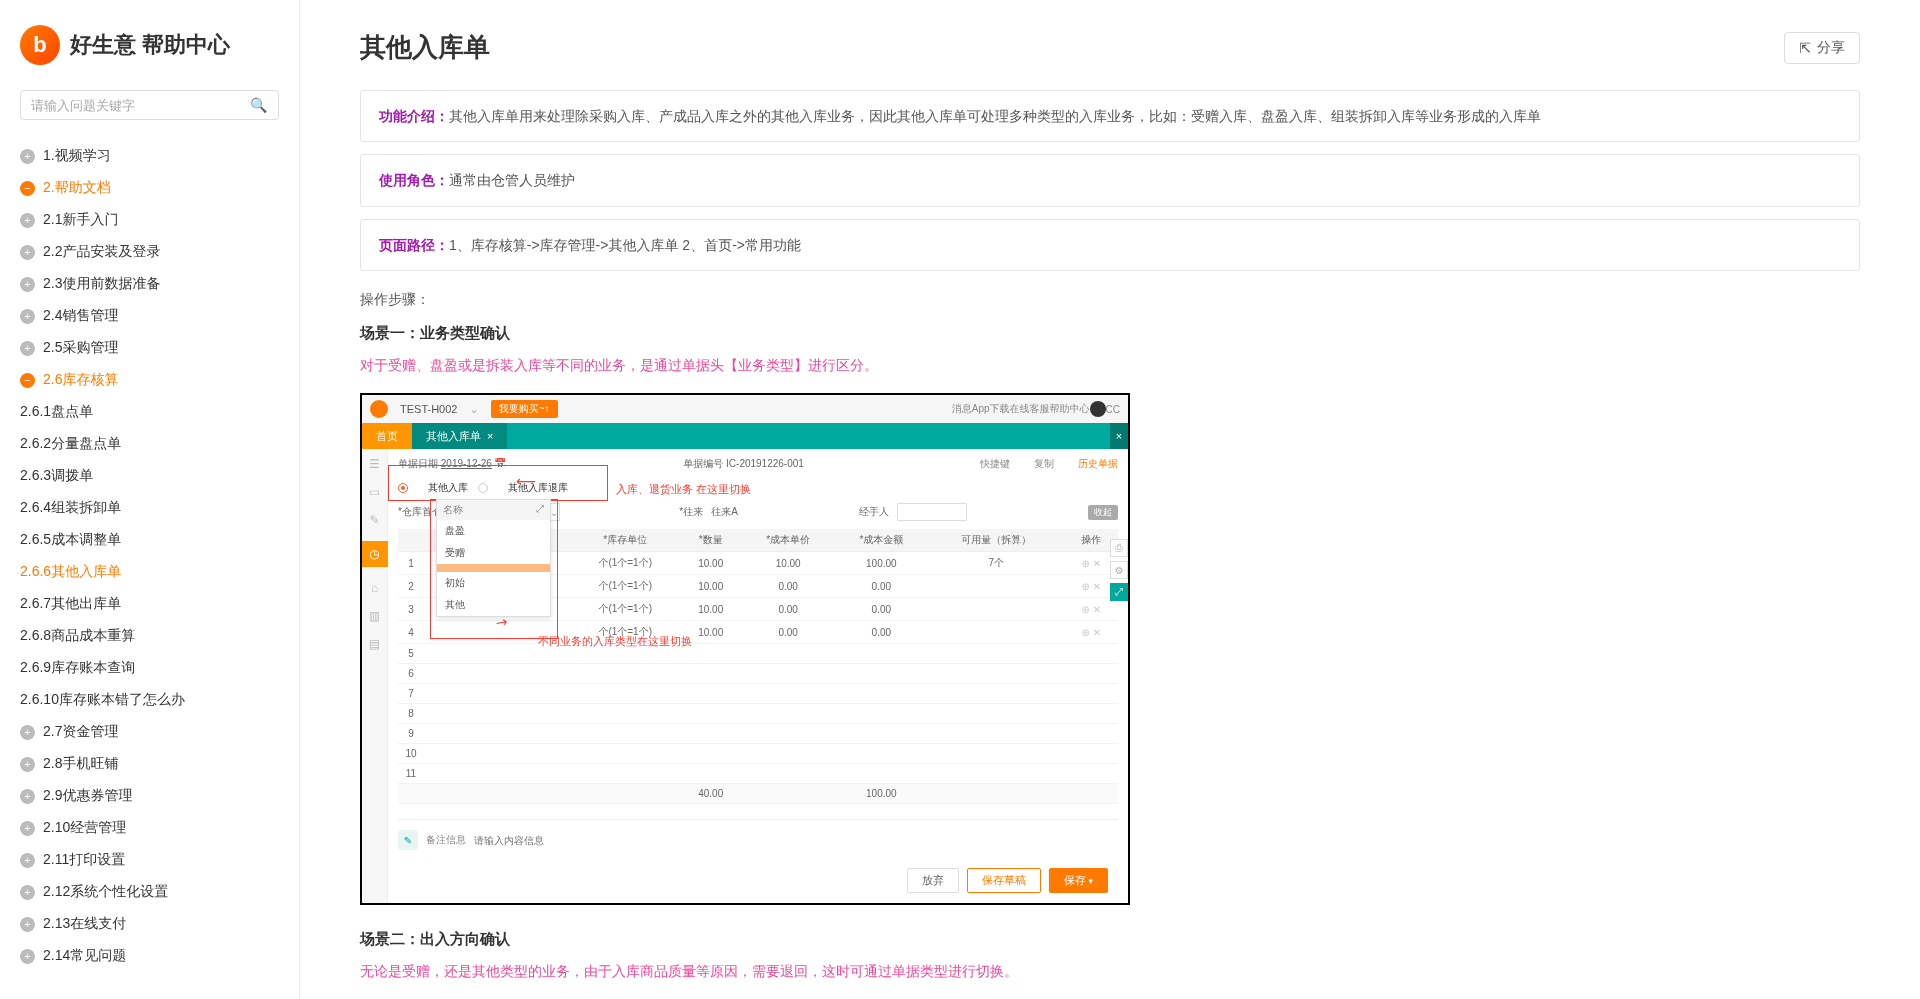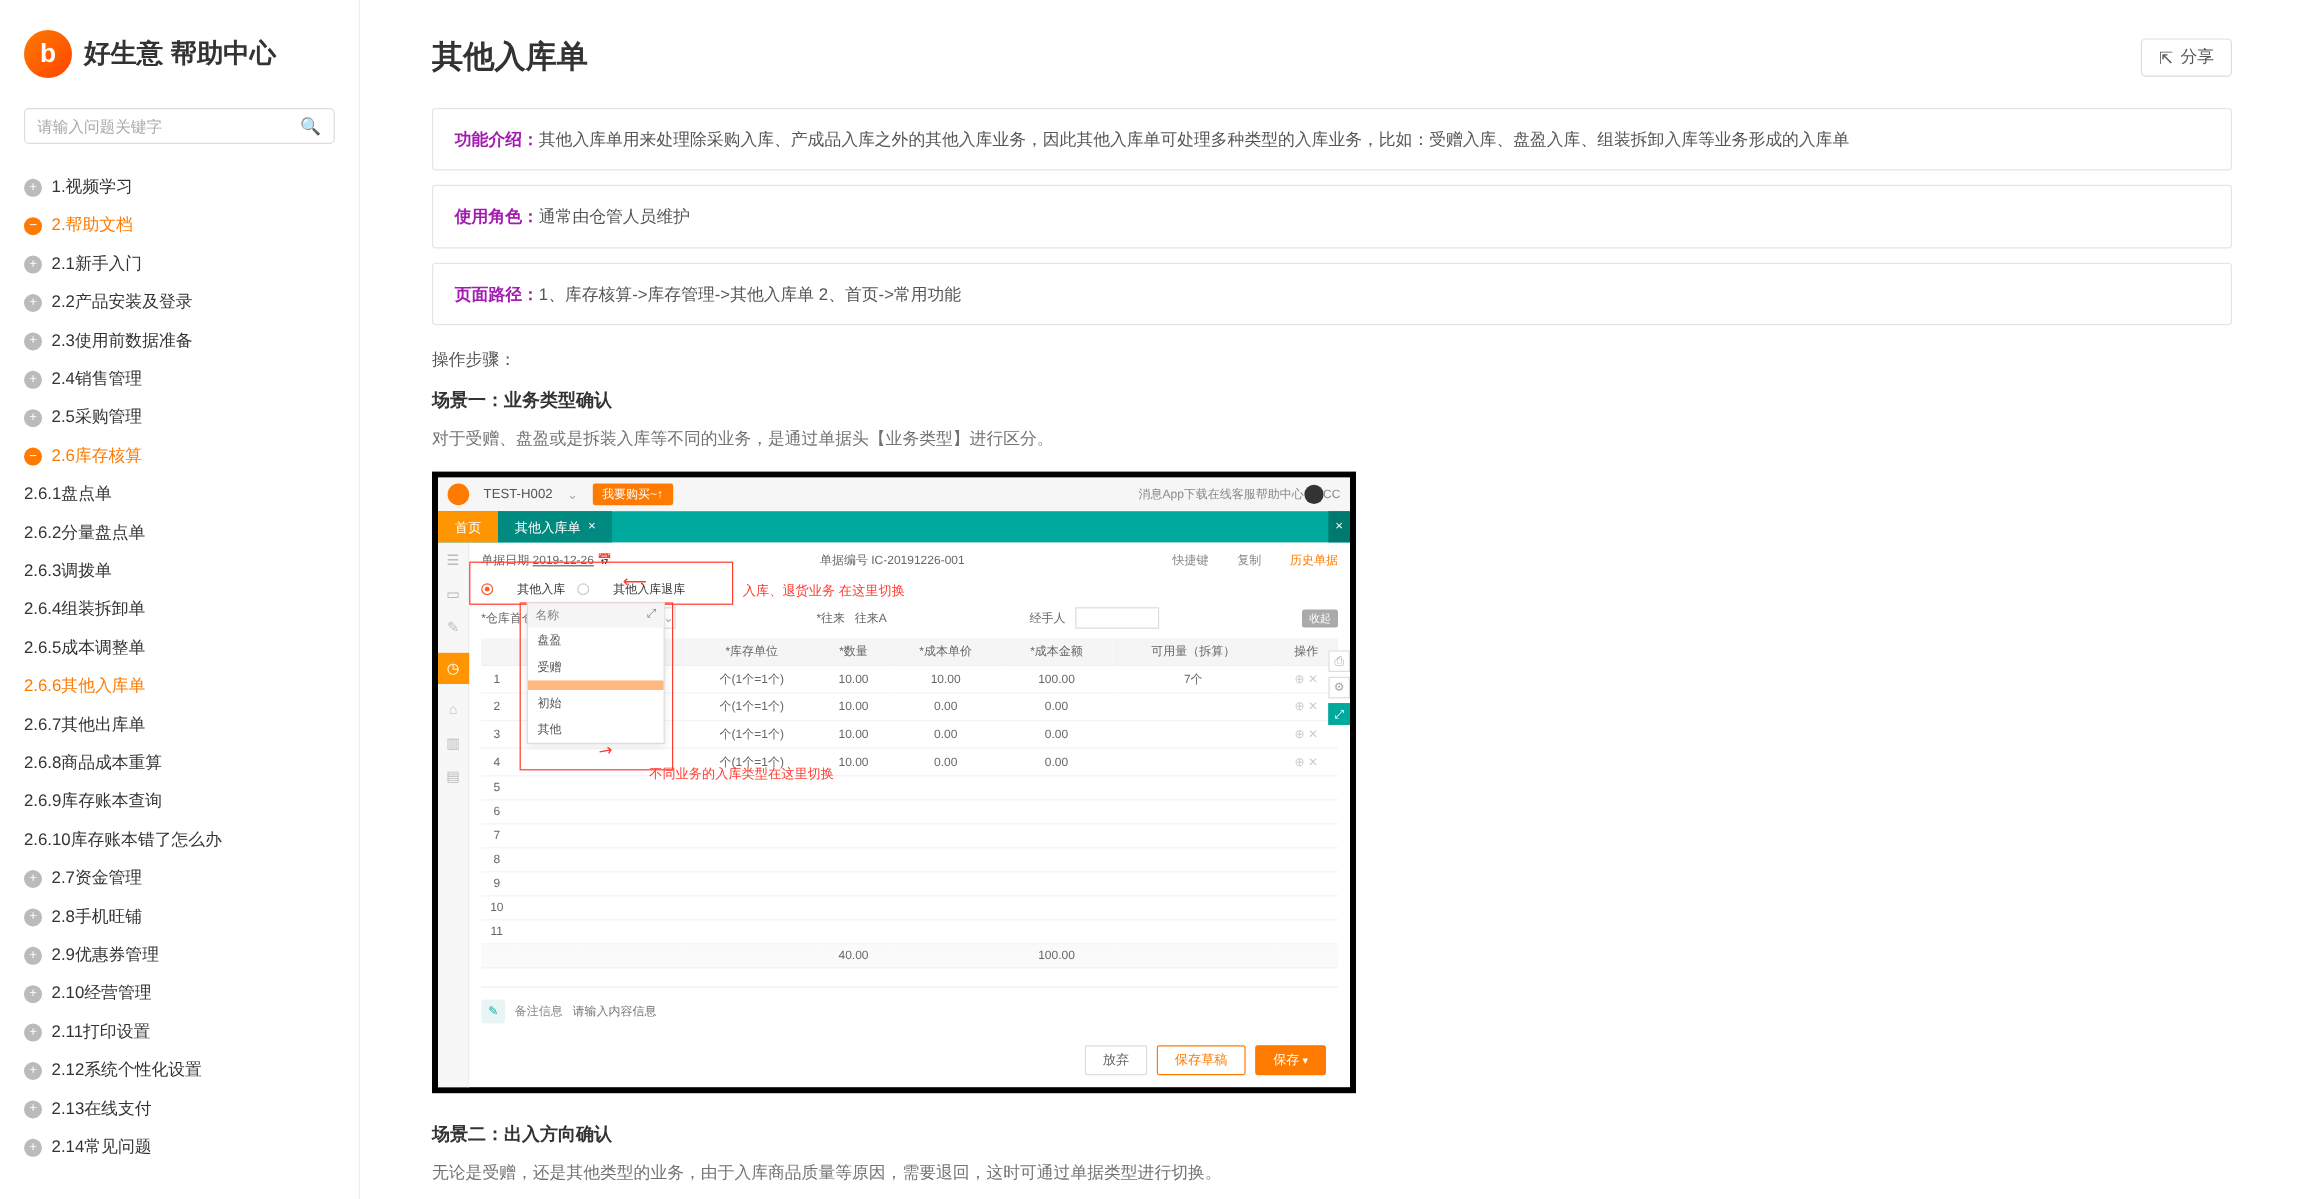--- a/index.html
+++ b/index.html
@@ -23,22 +23,22 @@
 .nav .active { color: #ff7a00; }
 .nav .active-parent { color: #ff7a00; }
 .main { flex: 1; padding: 30px 60px 40px 60px; max-width: 1620px; }
 .title-row { display: flex; justify-content: space-between; align-items: center; margin-bottom: 25px; }
 .page-title { font-size: 26px; font-weight: 600; }
 .share-btn { border: 1px solid #ddd; background: #fff; padding: 6px 14px; border-radius: 4px; font-size: 14px; color: #555; display: flex; align-items: center; gap: 6px; cursor: pointer; }
 .info-box { border: 1px solid #e5e5e5; border-radius: 3px; padding: 14px 18px; margin-bottom: 12px; font-size: 14px; color: #555; line-height: 1.6; }
 .info-box b { color: #a21caf; font-weight: 600; }
 .section-label { font-size: 14px; color: #555; margin: 20px 0 15px; }
 .scene-title { font-size: 15px; font-weight: 600; margin: 12px 0 10px; }
-.scene-text { font-size: 14px; color: #737373; line-height: 1.8; margin-bottom: 10px; }
-.app-screenshot { border: 5px solid #000000; margin: 15px 0 25px; font-size: 11px; background: #fff; width: 770px; }
+.scene-text { font-size: 14px; color: #ec4899; line-height: 1.8; margin-bottom: 10px; }
+.app-screenshot { border: 2px solid #000000; margin: 15px 0 25px; font-size: 11px; background: #fff; width: 770px; }
 .app-top { display: flex; align-items: center; background: #f6f6f6; height: 28px; padding: 0 8px; gap: 12px; }
 .app-top .brand { width: 18px; height: 18px; border-radius: 50%; background: #ff7a00; }
 .app-top .tenant { color: #555; font-size: 11px; }
 .app-top .right { margin-left: auto; display: flex; color: #888; font-size: 10px; align-items: center; }
 .app-top .avatar { width: 16px; height: 16px; border-radius: 50%; background: #333; }
 .app-tabs { display: flex; align-items: center; background: #00a99d; height: 26px; color: #fff; font-size: 11px; position: relative; }
 .app-tabs .tab { padding: 0 14px; height: 100%; display: flex; align-items: center; gap: 6px; }
 .app-tabs .tab.home { background: #ff9500; }
 .app-tabs .tab.active { background: #008a80; }
 .app-tabs .close-all { position: absolute; right: 0; background: #007a70; width: 18px; height: 100%; display: flex; align-items: center; justify-content: center; }

